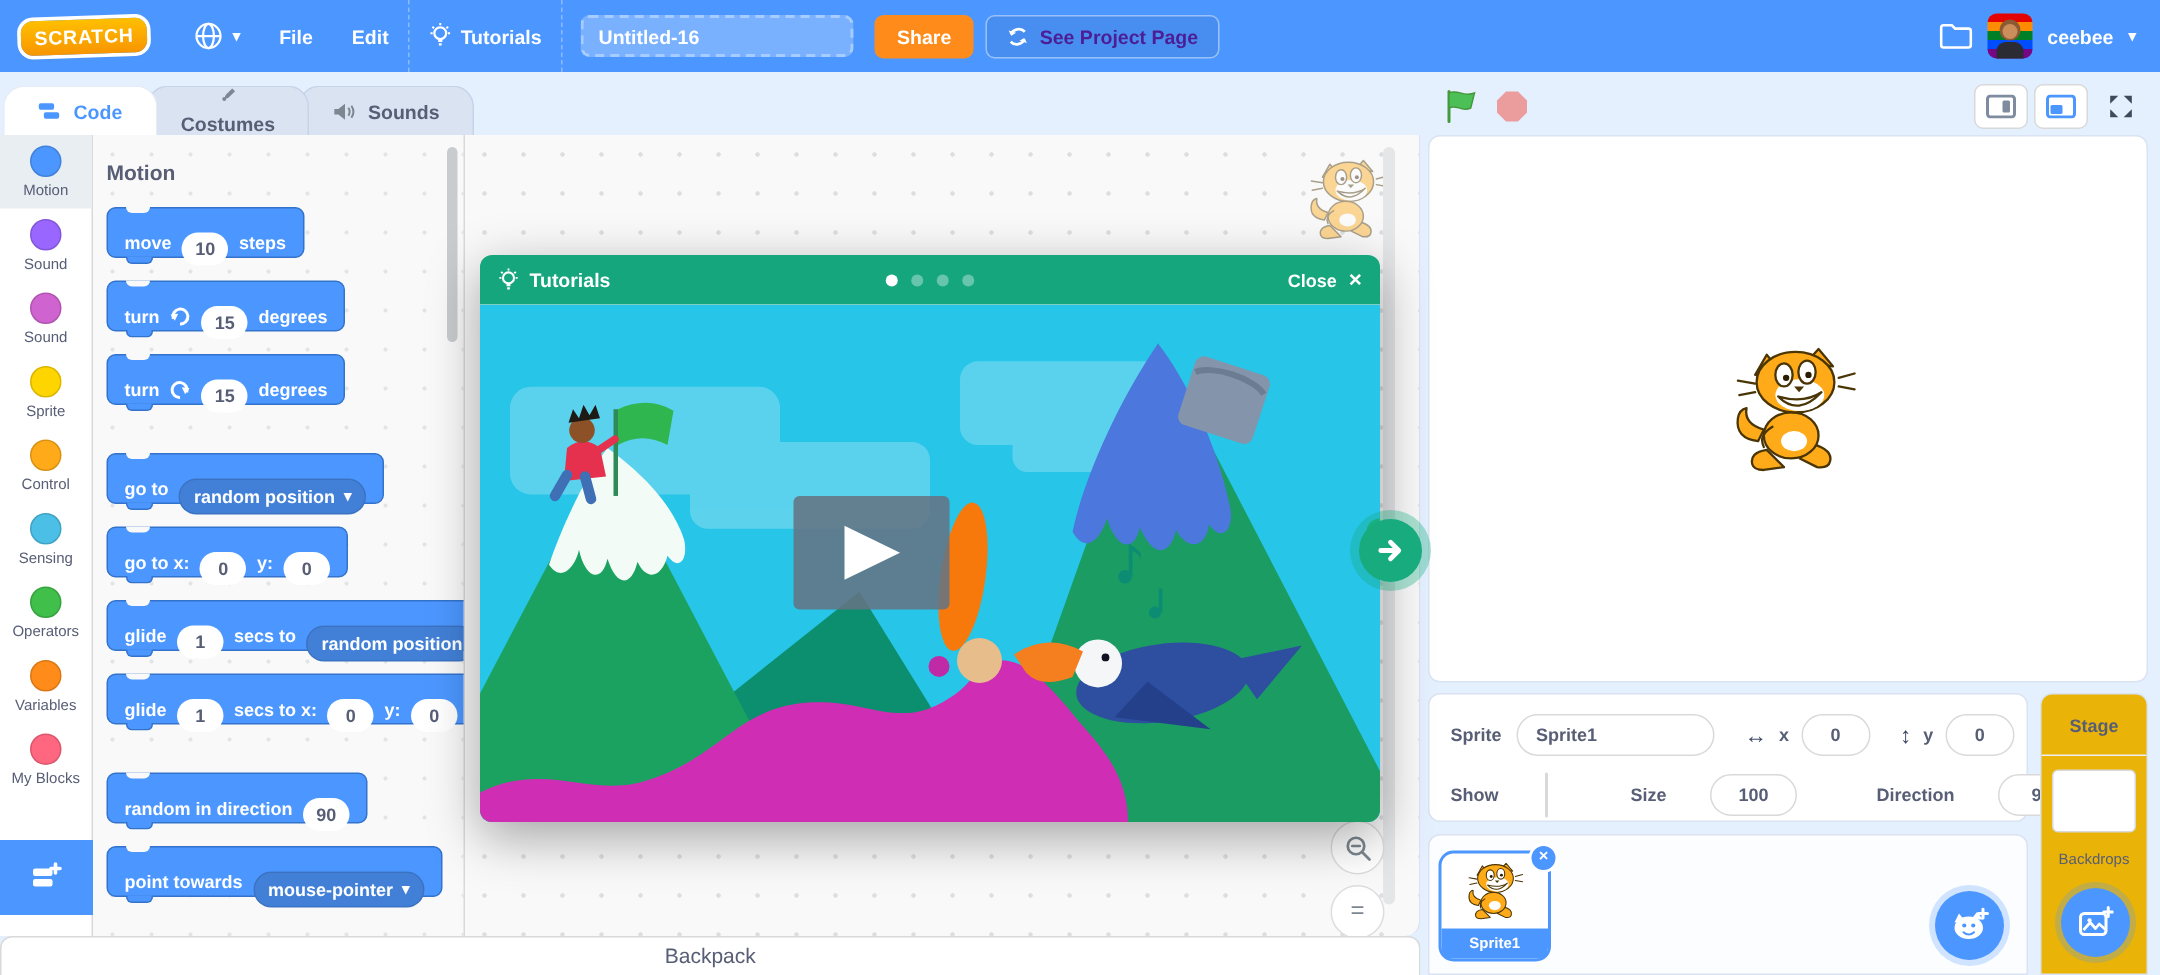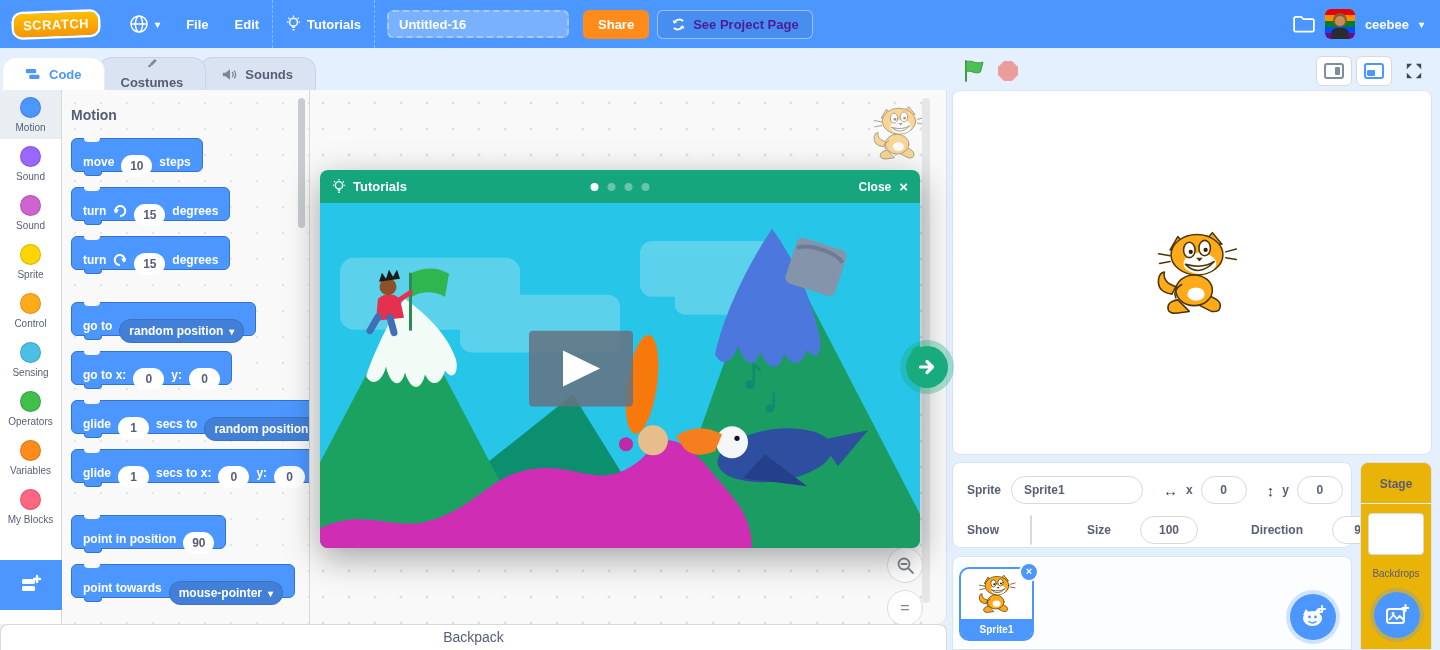--- a/index.html
+++ b/index.html
@@ -410,21 +410,21 @@
       <div class="block-row"><div class="block">
         <span>glide</span>
         <span class="oval">1</span>
         <span>secs to x:</span>
         <span class="oval">0</span>
         <span>y:</span>
         <span class="oval">0</span>
       </div></div>
 
       <div class="block-row group-gap"><div class="block">
-        <span>point in position</span>
+        <span>random in direction</span>
         <span class="oval">90</span>
       </div></div>
 
       <div class="block-row"><div class="block">
         <span>point towards</span>
         <span class="dropdown">
           <span>mouse-pointer</span>
           <span class="caret">▾</span>
         </span>
       </div></div>

